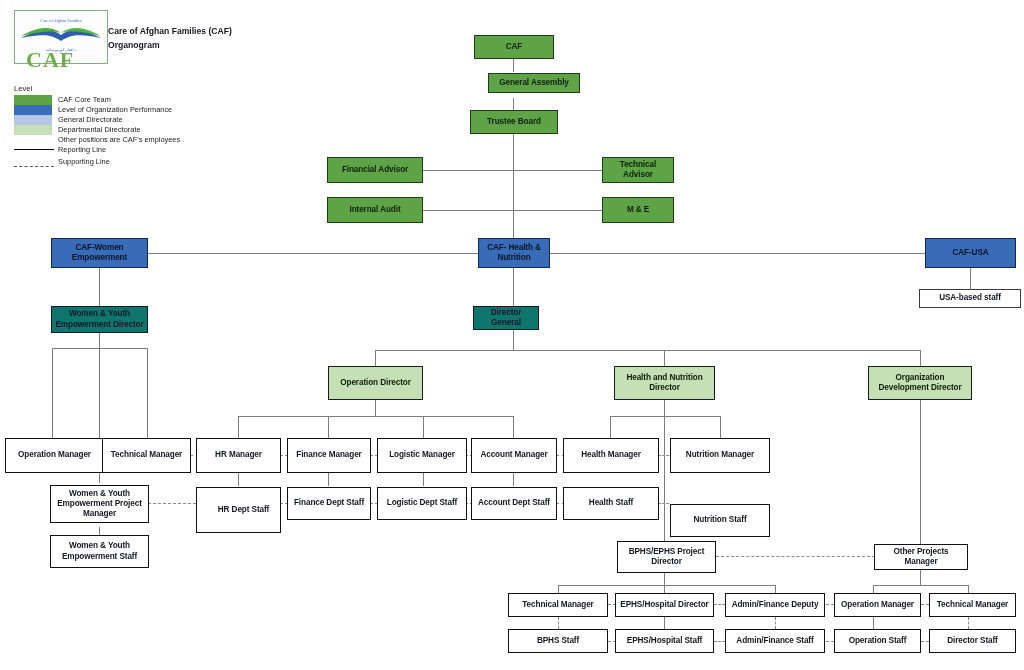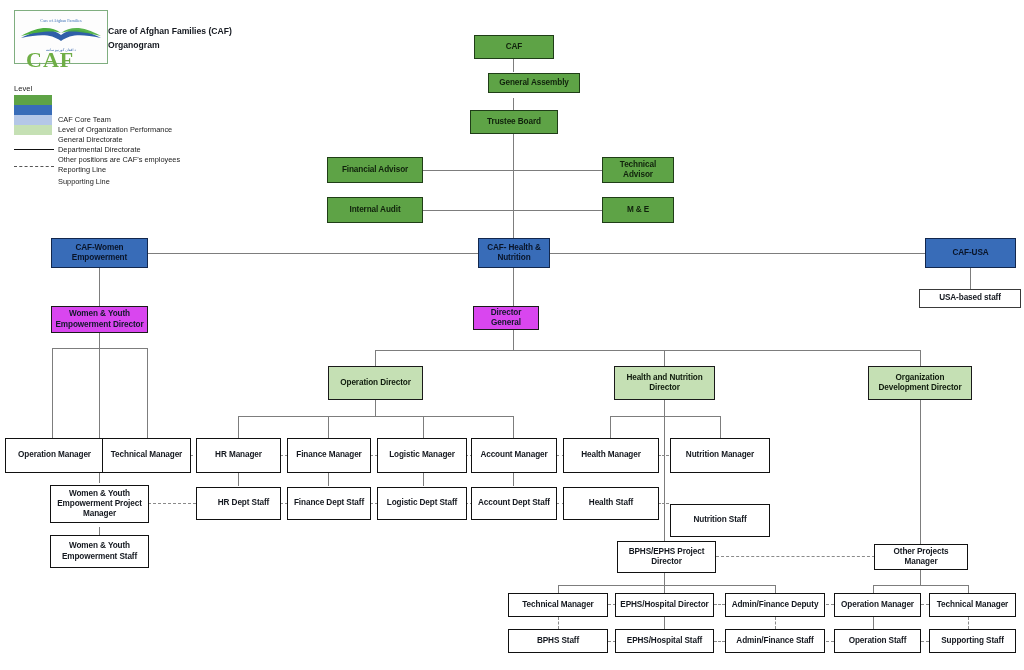--- a/index.html
+++ b/index.html
@@ -29,21 +29,21 @@
     font-weight: bold;
     color: #14181f;
     line-height: 1.25;
     letter-spacing: -0.1px;
     padding: 1px 2px;
     background: #ffffff;
     z-index: 5;
   }
   .node.core      { background: #5EA346; border-color: #1f3d17; color: #10220c; }
   .node.level     { background: #386CB8; border-color: #12274d; color: #091428; }
-  .node.general   { background: #d946ef; border-color: #1a1a1a; color: #101828; }
+  .node.general   { background: #0f766e; border-color: #1a1a1a; color: #101828; }
   .node.dept      { background: #C5E0B4; border-color: #1a1a1a; color: #101c0d; }
   .node.plain     { background: #ffffff; border: 1.6px solid #111111; }
   .node.thin      { border: 1px solid #3a3a3a; }
 
   
   .ln {
     position: absolute;
     background: #7d7d7d;
     z-index: 1;
   }
@@ -97,21 +97,21 @@
   .lg-row { position: relative; height: 10px; }
   .lg-sw {
     position: absolute; left: 0; top: 0;
     width: 38px; height: 10px;
   }
   .lg-line { position: absolute; left: 0; top: 4px; width: 40px; }
   .lg-solid { border-top: 1.6px solid #111; }
   .lg-dash  { border-top: 1.3px dashed #555; }
   .lg-lb {
     position: absolute; left: 44px; top: 0;
-    font-size: 7.4px; color: #1b1b1b; white-space: nowrap; line-height: 10px; margin-top: 20px;
+    font-size: 7.4px; color: #1b1b1b; white-space: nowrap; line-height: 10px;
   }
 </style>
 </head>
 <body>
 
 <div id="canvas">
 
   <div id="logo-box">
     <svg id="logo-arc" viewBox="0 0 92 52">
       <text x="46" y="11" font-size="4.2" fill="#3a6fb5" text-anchor="middle" font-family="Liberation Serif, serif">Care of Afghan Families</text>
@@ -276,21 +276,21 @@
   <div class="node plain" style="left:5px;   top:438px; width:99px;  height:35px;">Operation Manager</div>
   <div class="node plain" style="left:102px; top:438px; width:89px;  height:35px;">Technical Manager</div>
   <div class="node plain" style="left:196px; top:438px; width:85px;  height:35px;">HR Manager</div>
   <div class="node plain" style="left:287px; top:438px; width:84px;  height:35px;">Finance Manager</div>
   <div class="node plain" style="left:377px; top:438px; width:90px;  height:35px;">Logistic Manager</div>
   <div class="node plain" style="left:471px; top:438px; width:86px;  height:35px;">Account Manager</div>
   <div class="node plain" style="left:563px; top:438px; width:96px;  height:35px;">Health Manager</div>
   <div class="node plain" style="left:670px; top:438px; width:100px; height:35px;">Nutrition Manager</div>
 
   <div class="node plain" style="left:50px;  top:485px; width:99px;  height:38px;">Women &amp; Youth Empowerment Project Manager</div>
-  <div class="node plain" style="left:196px; top:487px; width:85px;  height:33px;padding-left:12px;">HR Dept Staff</div>
+  <div class="node plain" style="left:196px; top:487px; width:85px;  height:46px;padding-left:12px;">HR Dept Staff</div>
   <div class="node plain" style="left:287px; top:487px; width:84px;  height:33px;">Finance Dept Staff</div>
   <div class="node plain" style="left:377px; top:487px; width:90px;  height:33px;">Logistic Dept Staff</div>
   <div class="node plain" style="left:471px; top:487px; width:86px;  height:33px;">Account Dept Staff</div>
   <div class="node plain" style="left:563px; top:487px; width:96px;  height:33px;">Health Staff</div>
   <div class="node plain" style="left:670px; top:487px; width:100px; height:33px;margin-top:17px;">Nutrition Staff</div>
 
   <div class="node plain" style="left:50px;  top:535px; width:99px;  height:33px;">Women &amp; Youth Empowerment Staff</div>
 
   <div class="node plain" style="left:617px; top:541px; width:99px;  height:32px;">BPHS/EPHS Project Director</div>
   <div class="node plain" style="left:874px; top:544px; width:94px;  height:26px;">Other Projects Manager</div>
@@ -298,15 +298,15 @@
   <div class="node plain" style="left:508px; top:593px; width:100px; height:24px;">Technical Manager</div>
   <div class="node plain" style="left:615px; top:593px; width:99px;  height:24px;">EPHS/Hospital Director</div>
   <div class="node plain" style="left:725px; top:593px; width:100px; height:24px;">Admin/Finance Deputy</div>
   <div class="node plain" style="left:834px; top:593px; width:87px;  height:24px;">Operation Manager</div>
   <div class="node plain" style="left:929px; top:593px; width:87px;  height:24px;">Technical Manager</div>
 
   <div class="node plain" style="left:508px; top:629px; width:100px; height:24px;">BPHS Staff</div>
   <div class="node plain" style="left:615px; top:629px; width:99px;  height:24px;">EPHS/Hospital Staff</div>
   <div class="node plain" style="left:725px; top:629px; width:100px; height:24px;">Admin/Finance Staff</div>
   <div class="node plain" style="left:834px; top:629px; width:87px;  height:24px;">Operation Staff</div>
-  <div class="node plain" style="left:929px; top:629px; width:87px;  height:24px;">Supporting Staff</div>
+  <div class="node plain" style="left:929px; top:629px; width:87px;  height:24px;">Director Staff</div>
 
 </div>
 
 </body></html>

